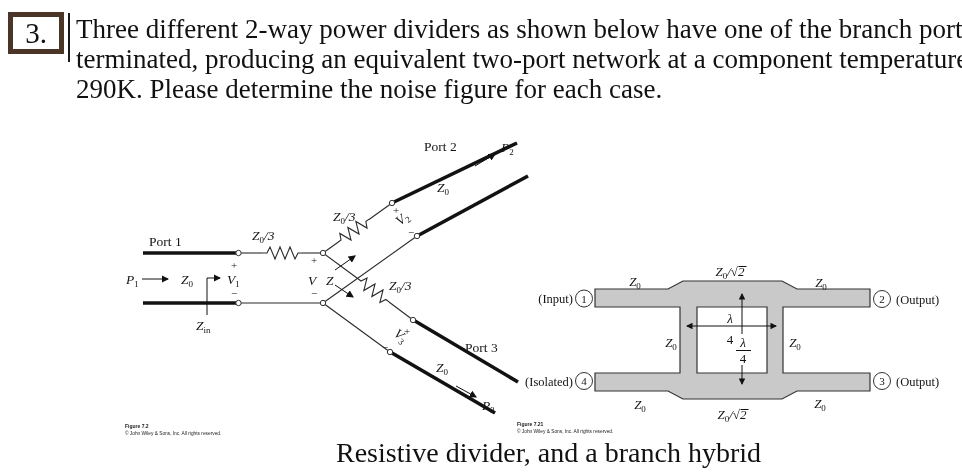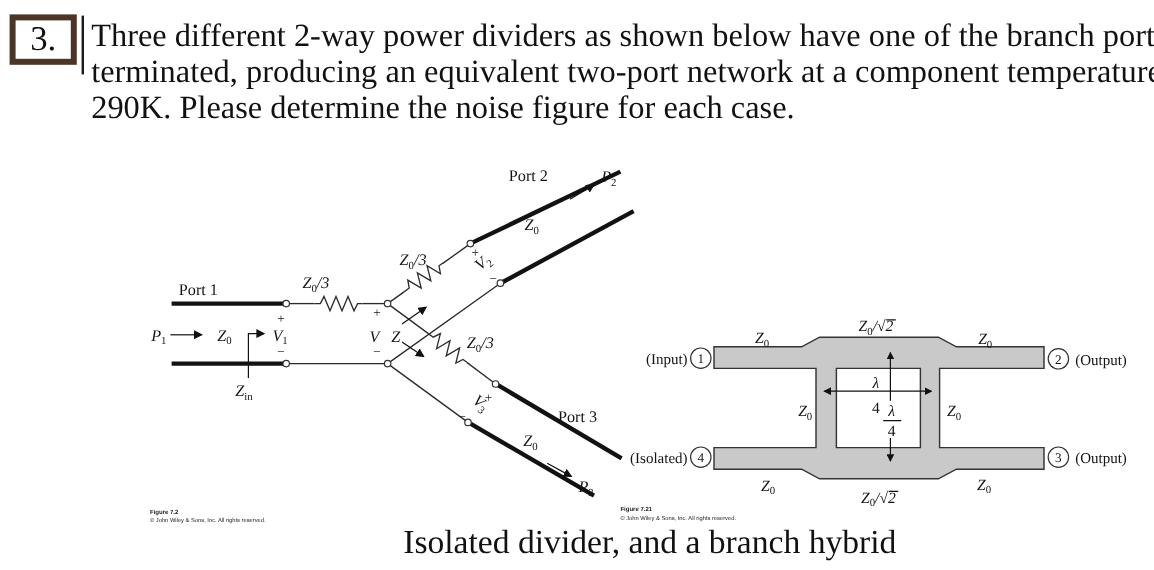--- a/index.html
+++ b/index.html
@@ -184,13 +184,13 @@
 
     <circle class="node" cx="882" cy="381" r="8.5"></circle>
     <text class="circnum" text-anchor="middle" x="882" y="385">3</text>
     <text class="port-lbl" x="896" y="386">(Output)</text>
   </g>
 
   <text class="tinycapb" x="517" y="426">Figure 7.21</text>
   <text class="tinycap" x="517" y="433">© John Wiley &amp; Sons, Inc. All rights reserved.</text>
 </svg>
 
-<div class="bottom-caption">Isolated divider, and a branch hybrid</div>
+<div class="bottom-caption">Resistive divider, and a branch hybrid</div>
 
 </body></html>

